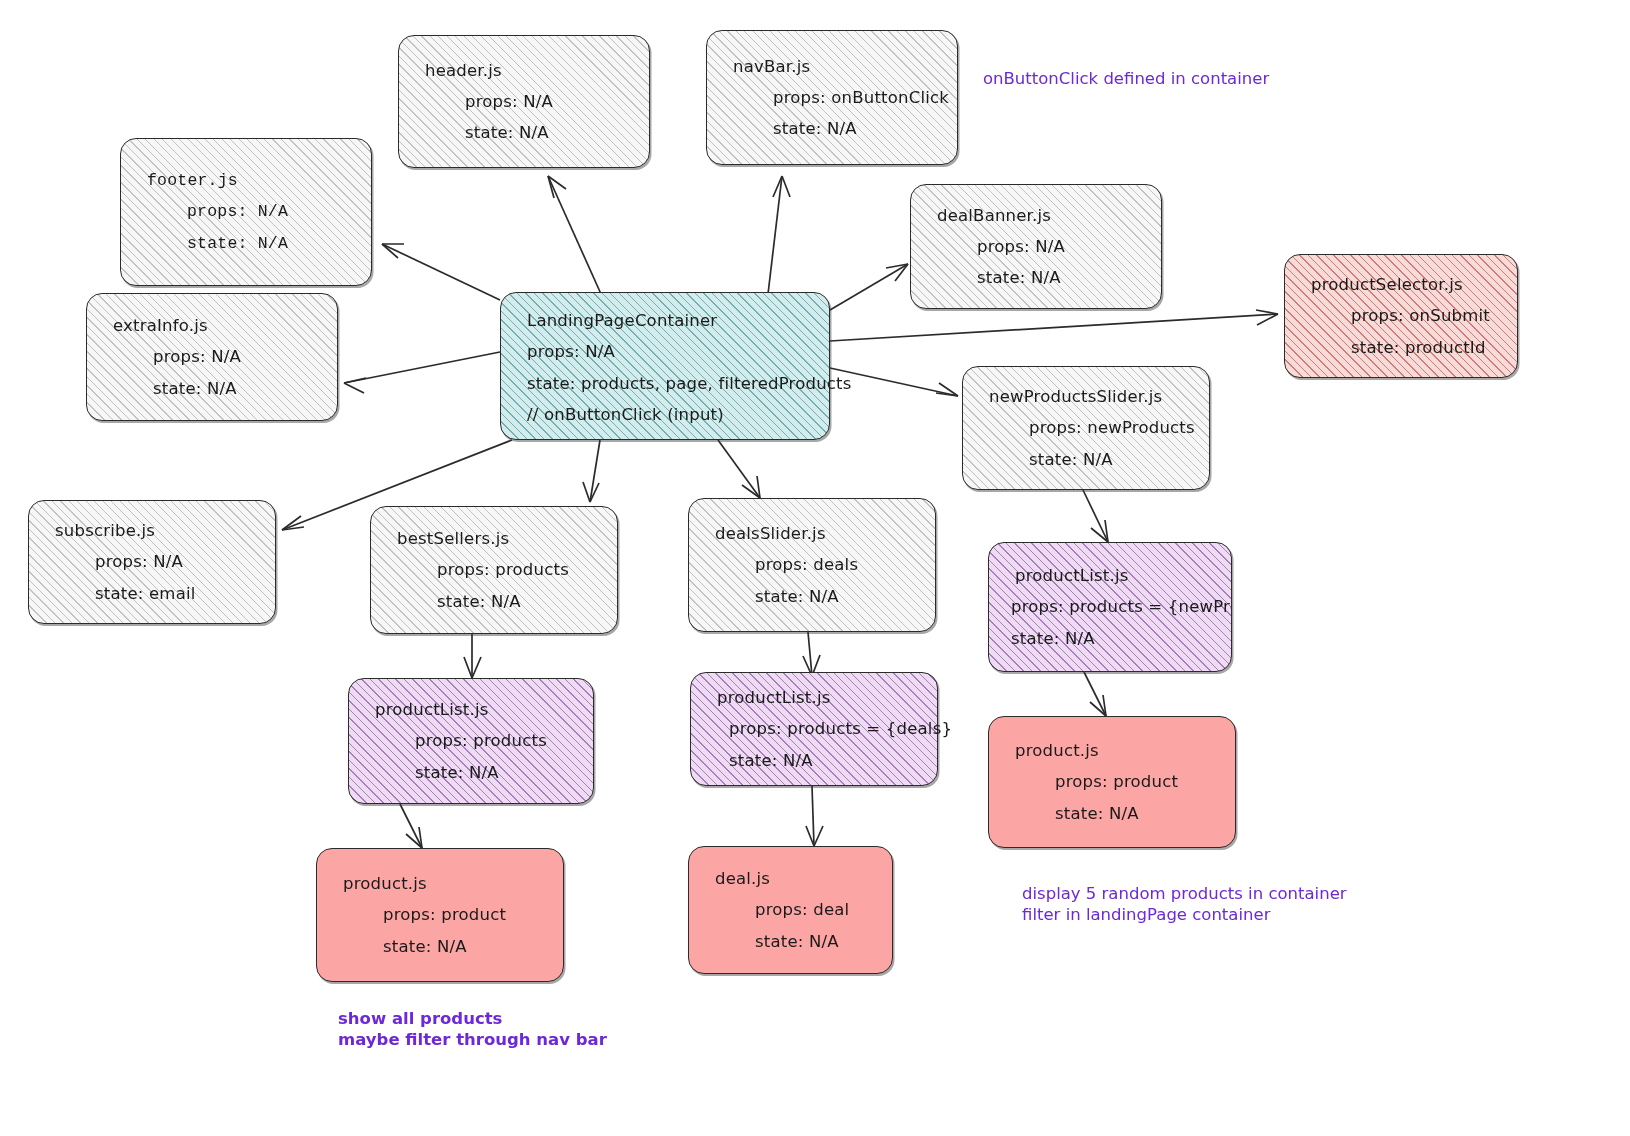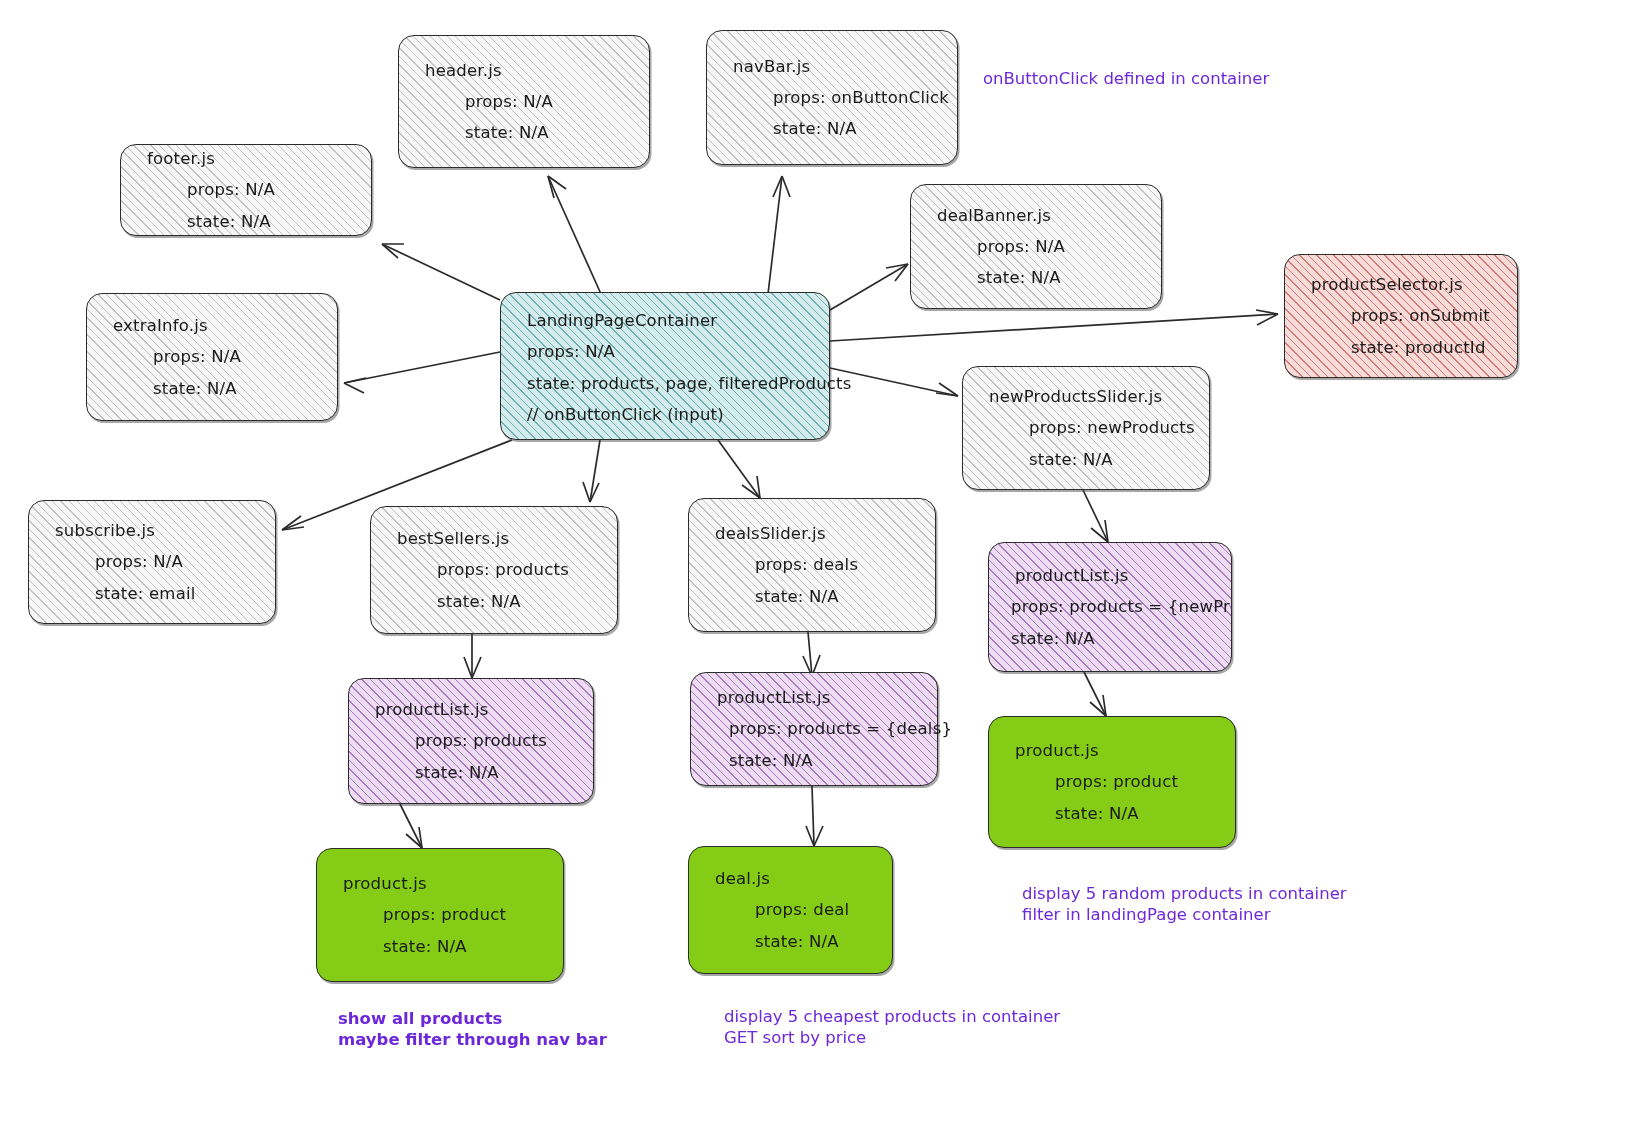--- a/index.html
+++ b/index.html
@@ -53,21 +53,21 @@
     background-image:repeating-linear-gradient(45deg,
       rgba(150,90,175,.75) 0px, rgba(150,90,175,.75) 1px,
       rgba(0,0,0,0) 1px, rgba(0,0,0,0) 6px);
   }
   .fill-red{
     background-color:#f6dbd8;
     background-image:repeating-linear-gradient(45deg,
       rgba(200,90,85,.75) 0px, rgba(200,90,85,.75) 1px,
       rgba(0,0,0,0) 1px, rgba(0,0,0,0) 6px);
   }
-  .fill-white{background-color:#84cc16;}
+  .fill-white{background-color:#fca5a5;}
 
   .note{
     position:absolute;
     font-size:16.5px;
     line-height:1.28;
     white-space:pre;
     color:#6d28d9;
   }
   .edge-stroke{fill:none;stroke:#2b2b2b;stroke-width:1.7px;}
   .edge-head{fill:none;stroke:#2b2b2b;stroke-width:1.7px;}
@@ -154,21 +154,21 @@
       <path class="edge-stroke" d="M 808 632 L 812 676"></path>
       <path class="edge-head" d="M 812 676 L 803 656 M 812 676 L 820 655"></path>
     </g>
 
     <g>
       <path class="edge-stroke" d="M 812 786 L 814 846"></path>
       <path class="edge-head" d="M 814 846 L 806 826 M 814 846 L 823 826"></path>
     </g>
   </svg>
 
-  <div class="node fill-grey" style="left:120px;top:144px;width:252px;height:92px;">
+  <div class="node fill-grey" style="left:120px;top:138px;width:252px;height:148px;font-family:Liberation Mono, monospace;">
     <div class="lines">
       <div class="ln title">footer.js</div>
       <div class="ln kv">props: N/A</div>
       <div class="ln kv">state: N/A</div>
     </div>
   </div>
 
   <div class="node fill-grey" style="left:398px;top:35px;width:252px;height:133px;">
     <div class="lines">
       <div class="ln title">header.js</div>
@@ -296,19 +296,17 @@
       <div class="ln kv">props: deal</div>
       <div class="ln kv">state: N/A</div>
     </div>
   </div>
 
   <div class="note" style="left:983px;top:68px;">onButtonClick defined in container</div>
 
   <div class="note" style="left:338px;top:1008px;font-weight:bold;">show all products
 maybe filter through nav bar</div>
 
-  <div class="note" style="left:724px;top:1006px;">display 5 cheapest products in container
-GET sort by price</div>
 
   <div class="note" style="left:1022px;top:883px;">display 5 random products in container
 filter in landingPage container</div>
 
 </div>
 
 </body></html>

